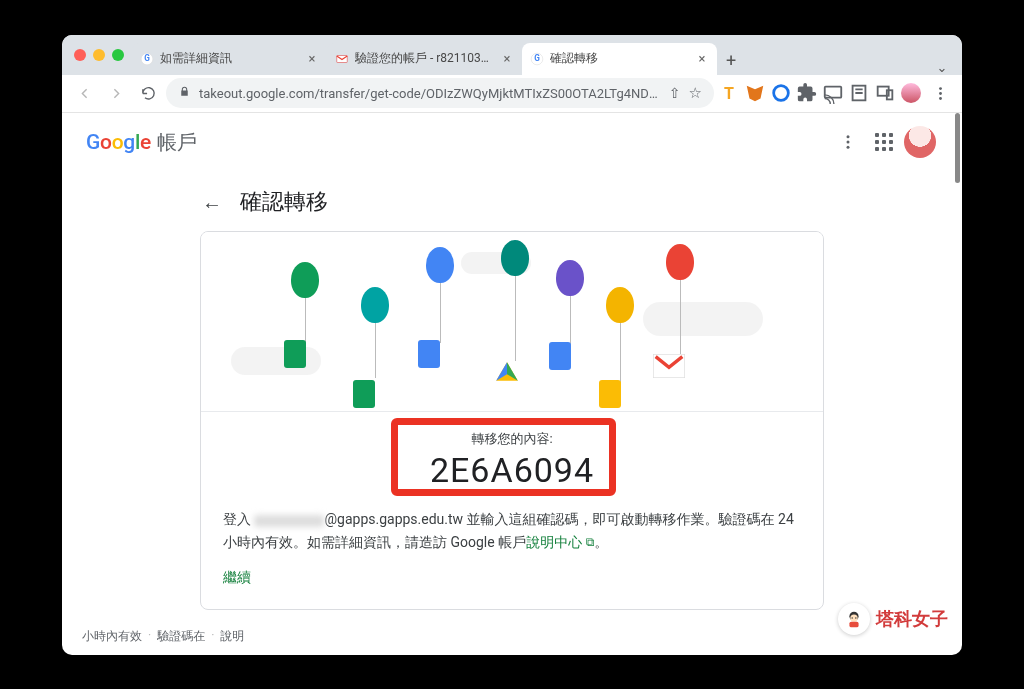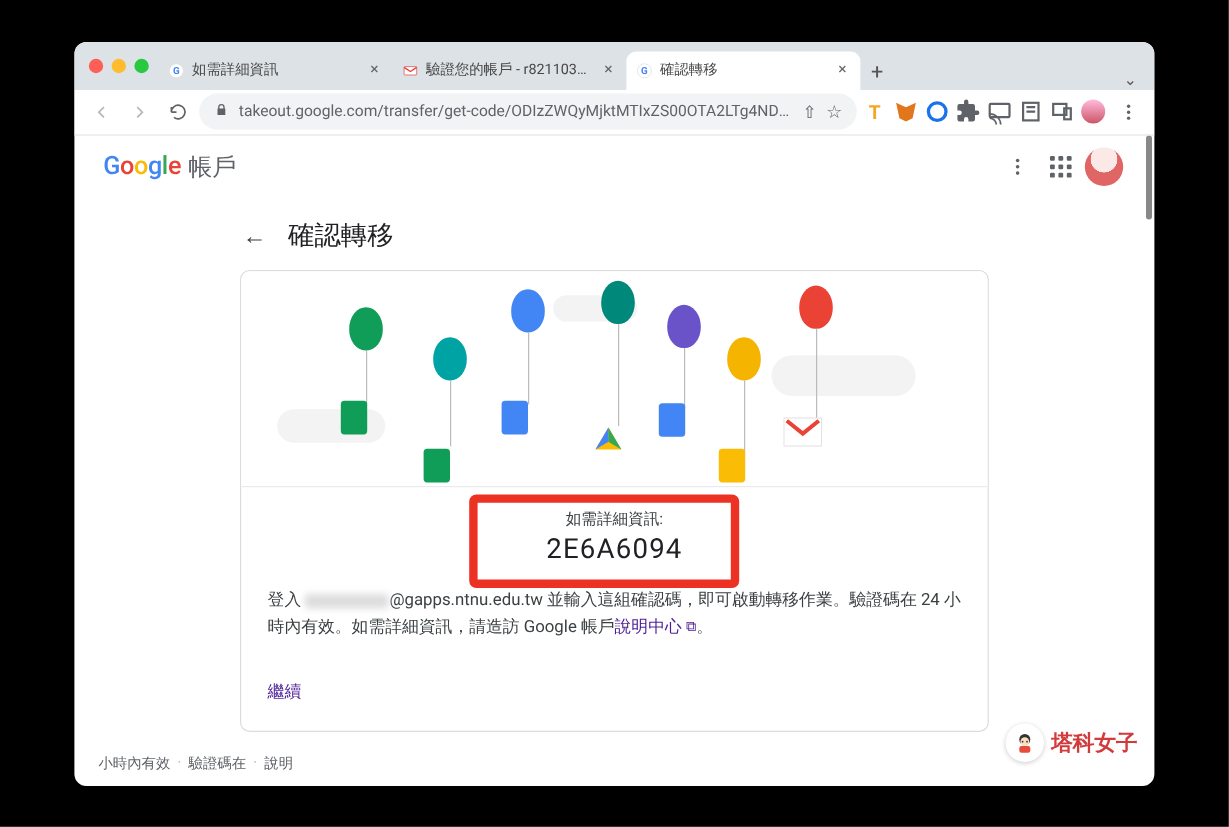--- a/index.html
+++ b/index.html
@@ -76,27 +76,27 @@
 .subhdr h2{font-size:22px;font-weight:400;color:#202124}
 .card{border:1px solid #dadce0;border-radius:8px;overflow:hidden}
 .illus{height:180px;border-bottom:1px solid #e8eaed;position:relative;background:#fff}
 .cloud{position:absolute;background:#f2f2f2;border-radius:50px;opacity:.9}
 .balloon{position:absolute}
 .balloon .b{width:28px;height:36px;border-radius:50% 50% 48% 48%}
 .balloon .s{width:1px;height:45px;background:#bbb;margin:0 auto}
 .chip{position:absolute;width:22px;height:28px;border-radius:3px;display:flex;align-items:center;justify-content:center}
 .codebox{padding:18px 10px 10px;text-align:center;position:relative}
 .codelabel{font-size:13px;color:#3c4043}
-.code{font-size:23px;color:#202124;letter-spacing:1px;margin-top:2px;font-weight:400}
+.code{font-size:34px;color:#202124;letter-spacing:1px;margin-top:2px;font-weight:400}
 .redframe{position:absolute;border:7px solid #eb3223;border-radius:6px;pointer-events:none}
 .cardbody{padding:8px 22px 20px;font-size:14px;color:#3c4043;line-height:1.6}
-.cardbody a{color:#4c1d95;text-decoration:none}
+.cardbody a{color:#15803d;text-decoration:none}
 .blur{filter:blur(3px);background:#ddd;border-radius:3px;display:inline-block;width:70px;height:12px;vertical-align:middle}
 .extlink{font-size:12px;vertical-align:1px}
-.continue{display:inline-block;margin-top:32px;color:#1a73e8;font-size:14px}
+.continue{display:inline-block;margin-top:13px;color:#1a73e8;font-size:14px}
 .footer{padding:10px 20px;font-size:12px;color:#5f6368;display:flex;gap:6px}
 .footer span.sep{color:#bbb}
 
 .wm{position:absolute;right:14px;bottom:20px;display:flex;align-items:center;gap:6px;font-size:18px;color:#d23b3b;font-weight:600}
 .wm .face{width:32px;height:32px;border-radius:50%;background:#fff;box-shadow:0 1px 4px rgba(0,0,0,.2);display:flex;align-items:center;justify-content:center}
 </style>
 </head>
 <body>
 
 <div class="browser">
@@ -305,26 +305,26 @@
           <div class="chip" style="left:452px;top:122px;width:32px;height:24px">
               <svg viewBox="0 0 24 18">
                 <rect width="24" height="18" fill="#fff" stroke="#ddd"></rect>
                 <path d="M2 2l10 8L22 2" stroke="#EA4335" stroke-width="2.5" fill="none"></path>
               </svg>
             </div>
         </div>
 
         <div class="codebox">
           <div class="redframe" style="left:190px;top:6px;width:225px;height:78px"></div>
-          <div class="codelabel">如需詳細資訊:</div>
+          <div class="codelabel">轉移您的內容:</div>
           <div class="code">2E6A6094</div>
         </div>
 
         <div class="cardbody">
-          <span>登入 </span><span class="blur"></span><span>@gapps.ntnu.edu.tw</span><span> 並輸入這組確認碼，即可啟動轉移作業。驗證碼在 24 小時內有效。如需詳細資訊，請造訪 Google 帳戶</span><a href="#"><span>說明中心</span> <span class="extlink">⧉</span></a><span>。</span>
+          <span>登入 </span><span class="blur"></span><span>@gapps.gapps.edu.tw</span><span> 並輸入這組確認碼，即可啟動轉移作業。驗證碼在 24 小時內有效。如需詳細資訊，請造訪 Google 帳戶</span><a href="#"><span>說明中心</span> <span class="extlink">⧉</span></a><span>。</span>
           <br>
           <a href="#" class="continue">繼續</a>
         </div>
       </div>
     </div>
 
     <div class="footer">
       <a>小時內有效</a>
       <span class="sep">·</span>
       <a>驗證碼在</a>

